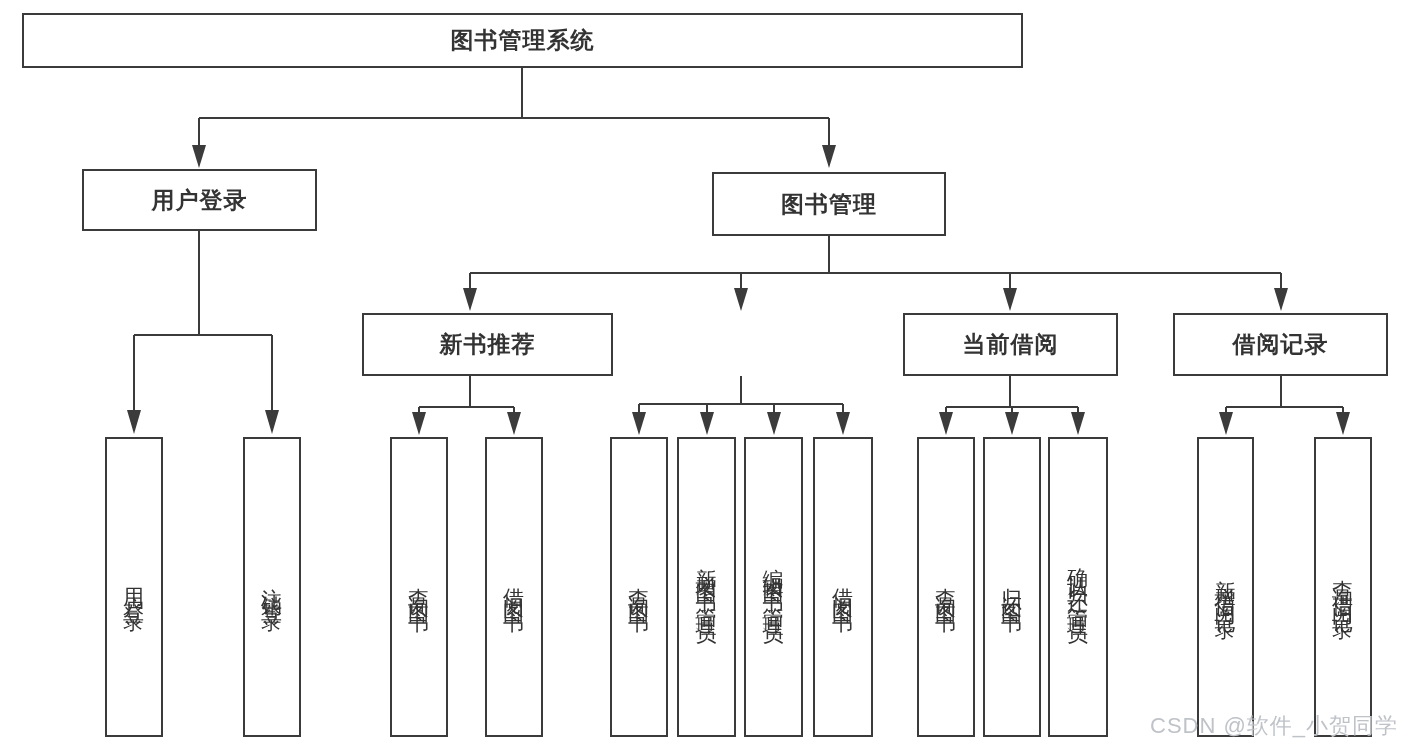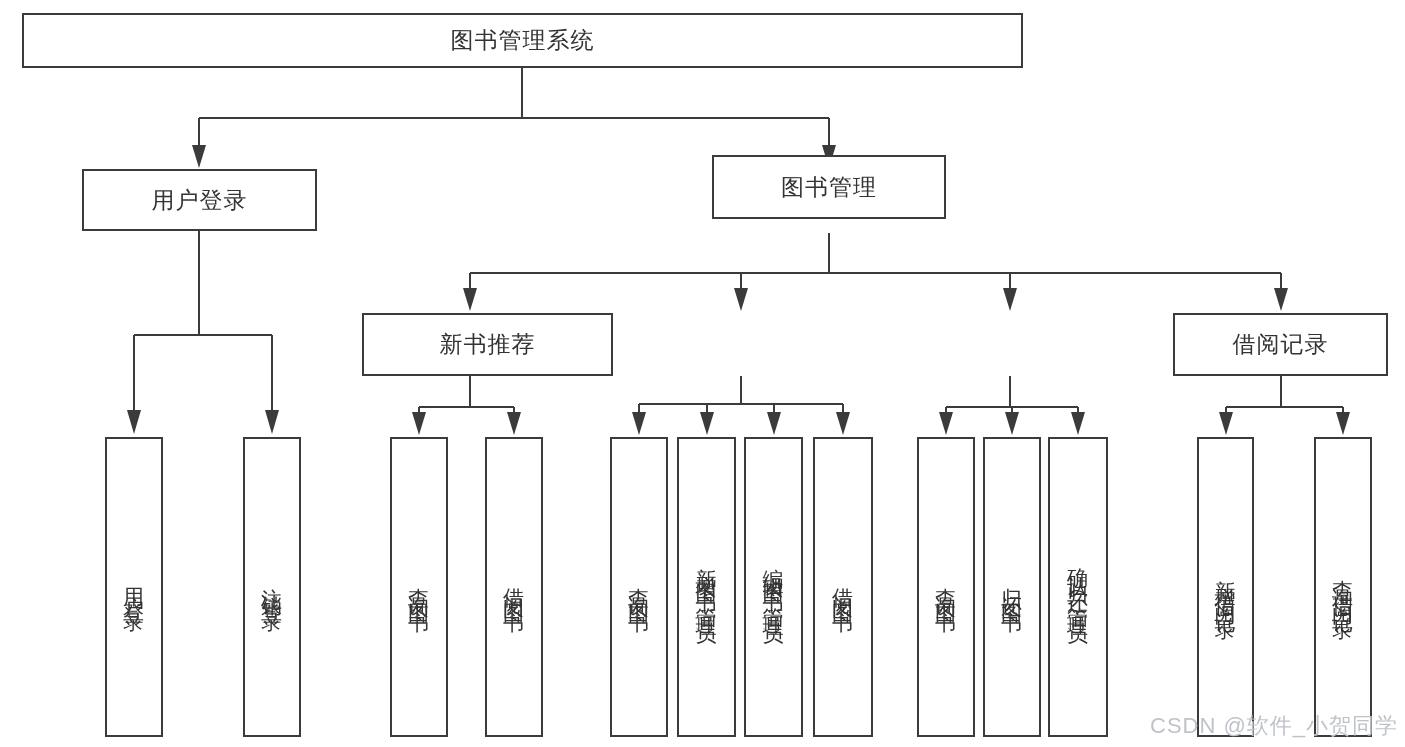--- a/index.html
+++ b/index.html
@@ -25,20 +25,21 @@
     display: flex;
     align-items: center;
     justify-content: center;
     z-index: 2;
     color: #333333;
   }
   .node.h span {
     font-size: 23px;
     letter-spacing: 1px;
     white-space: nowrap;
+    font-weight: bold;
   }
   .node.v span {
     writing-mode: vertical-rl;
     text-orientation: mixed;
     font-size: 21px;
     letter-spacing: 8px;
     line-height: 1;
     white-space: nowrap;
   }
   .watermark {
@@ -97,26 +98,29 @@
     </g>
   </svg>
 
   <div class="node h" style="left:22px; top:13px; width:1001px; height:55px">
     <span>图书管理系统</span>
   </div>
 
   <div class="node h" style="left:82px; top:169px; width:235px; height:62px">
     <span>用户登录</span>
   </div>
-  <div class="node h" style="left:712px; top:155px; width:234px; height:64px">
+  <div class="node h" style="left:712px; top:172px; width:234px; height:64px">
     <span>图书管理</span>
   </div>
 
   <div class="node h" style="left:362px; top:313px; width:251px; height:63px">
     <span>新书推荐</span>
+  </div>
+  <div class="node h" style="left:903px; top:313px; width:215px; height:63px">
+    <span>当前借阅</span>
   </div>
   <div class="node h" style="left:1173px; top:313px; width:215px; height:63px">
     <span>借阅记录</span>
   </div>
 
   <div class="node v" style="left:105px; top:437px; width:58px; height:300px">
     <span>用户登录</span>
   </div>
   <div class="node v" style="left:243px; top:437px; width:58px; height:300px">
     <span>注销登录</span>

